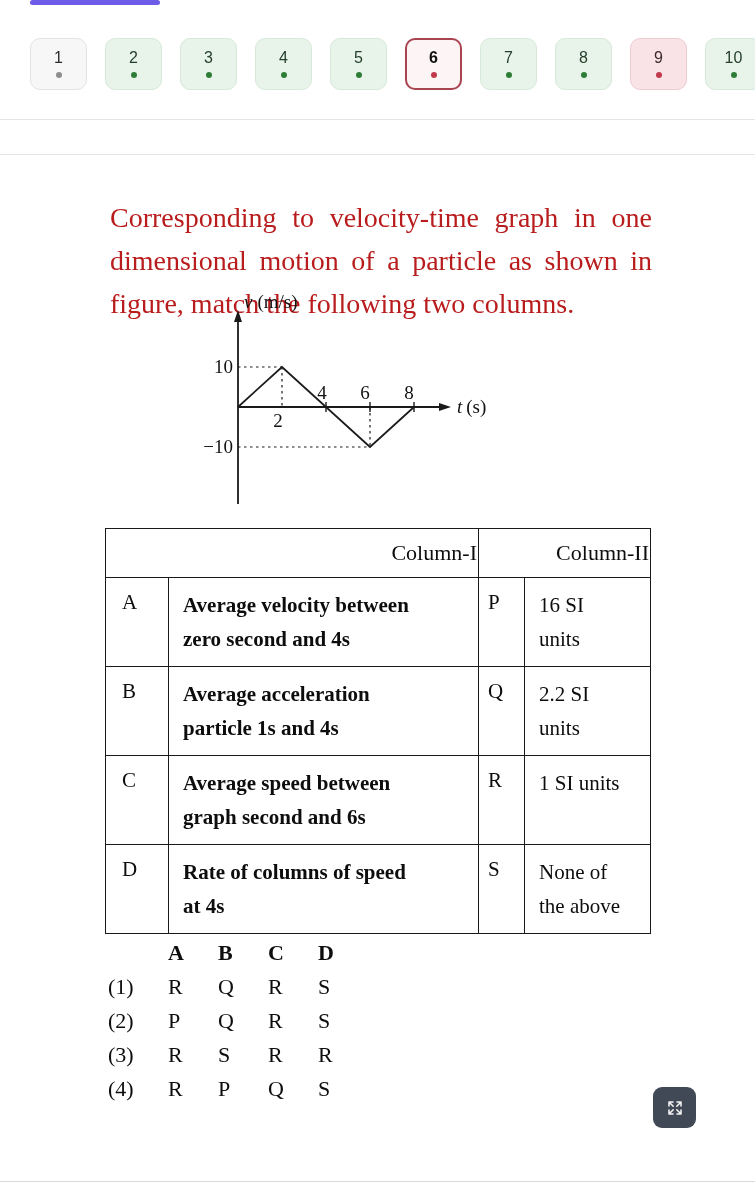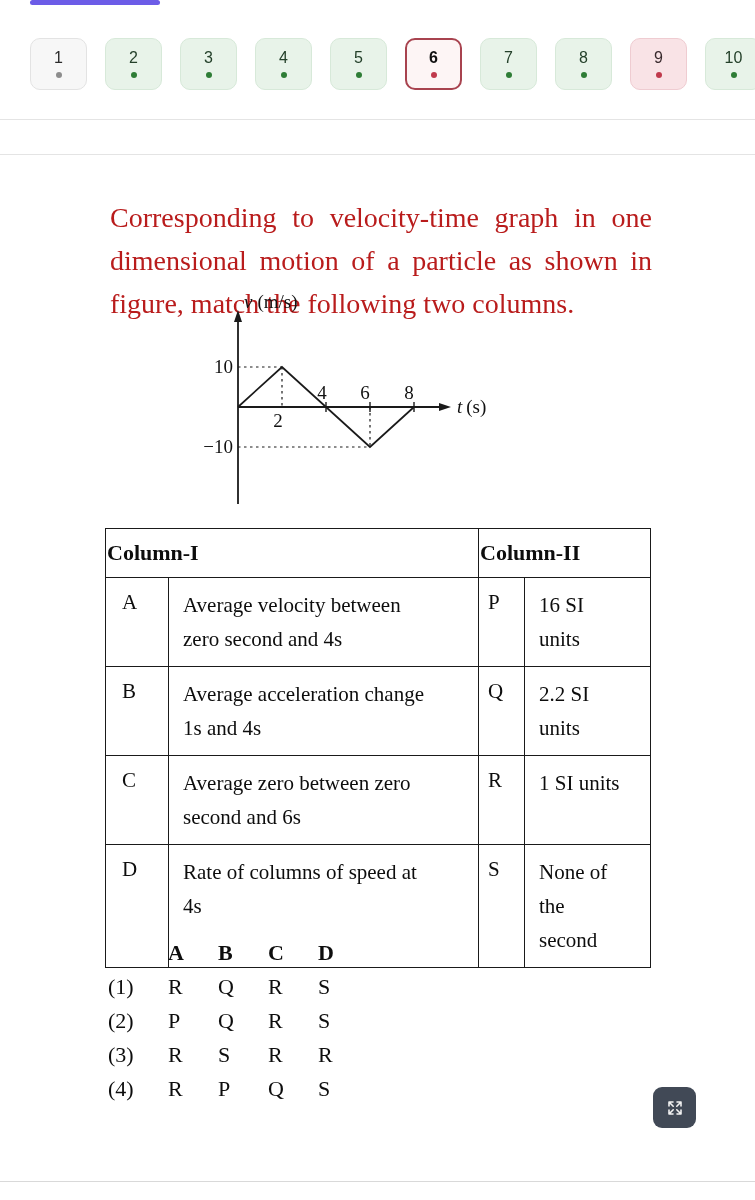--- a/index.html
+++ b/index.html
@@ -50,24 +50,24 @@
   .vt-graph .arrow { fill:#1a1a1a; }
   .vt-graph polyline { fill:none; stroke:#1a1a1a; stroke-width:1.7; }
   .vt-graph [data-name="vt-guides"] line { stroke:#1a1a1a; stroke-width:1.2;
     stroke-dasharray:2.5 3.5; }
 
   
   .match-table { position:absolute; left:105px; top:528px; border-collapse:collapse;
     table-layout:fixed; font-family:"Liberation Serif", serif; font-size:21px;
     color:#0d0d0d; }
   .match-table th, .match-table td { border:1.5px solid #1a1a1a; }
-  .match-table th { height:46px; font-size:22px; font-weight:700; text-align:left; }
+  .match-table th { height:46px; font-size:22px; font-weight:400; text-align:right; }
   .match-table td { vertical-align:top; }
   .match-table td.key { padding:12px 0 0 16px; }
-  .match-table td.desc { padding:10px 54px 10px 14px; line-height:1.62; }
+  .match-table td.desc { padding:10px 54px 10px 14px; line-height:1.62;font-weight:bold; }
   .match-table td.opt { padding:12px 0 0 9px; }
   .match-table td.val { padding:10px 24px 10px 14px; line-height:1.62; }
 
   
   .options { position:absolute; left:108px; top:940px; display:grid;
     grid-template-columns:60px 50px 50px 50px 50px; grid-auto-rows:34px;
     font-family:"Liberation Serif", serif; font-size:22px; color:#0d0d0d; }
   .options .hdr { font-weight:700; }
   .options .cell { text-align:left; }
 
@@ -177,35 +177,35 @@
     <th colspan="2" data-name="column2-header">Column-II</th>
   </tr>
   <tr style="height:88px" data-name="table-row">
     <td class="key" data-name="row-key">A</td>
     <td class="desc" data-name="row-description">Average velocity between zero second and 4s</td>
     <td class="opt" data-name="row-option-key">P</td>
     <td class="val" data-name="row-option-value">16 SI units</td>
   </tr>
   <tr style="height:88px" data-name="table-row">
     <td class="key" data-name="row-key">B</td>
-    <td class="desc" data-name="row-description">Average acceleration change 1s and 4s</td>
+    <td class="desc" data-name="row-description">Average acceleration particle 1s and 4s</td>
     <td class="opt" data-name="row-option-key">Q</td>
     <td class="val" data-name="row-option-value">2.2 SI units</td>
   </tr>
   <tr style="height:88px" data-name="table-row">
     <td class="key" data-name="row-key">C</td>
-    <td class="desc" data-name="row-description">Average zero between zero second and 6s</td>
+    <td class="desc" data-name="row-description">Average speed between graph second and 6s</td>
     <td class="opt" data-name="row-option-key">R</td>
     <td class="val" data-name="row-option-value">1 SI units</td>
   </tr>
   <tr style="height:84px" data-name="table-row">
     <td class="key" data-name="row-key">D</td>
     <td class="desc" data-name="row-description">Rate of columns of speed at 4s</td>
     <td class="opt" data-name="row-option-key">S</td>
-    <td class="val" data-name="row-option-value">None of the second</td>
+    <td class="val" data-name="row-option-value">None of the above</td>
   </tr>
 </tbody>
   </table>
 
 <div class="options" data-name="answer-options">
   <span class="cell" data-name="spacer"></span>
   <span class="cell hdr" data-name="options-header-a">A</span>
   <span class="cell hdr" data-name="options-header-b">B</span>
   <span class="cell hdr" data-name="options-header-c">C</span>
   <span class="cell hdr" data-name="options-header-d">D</span>

